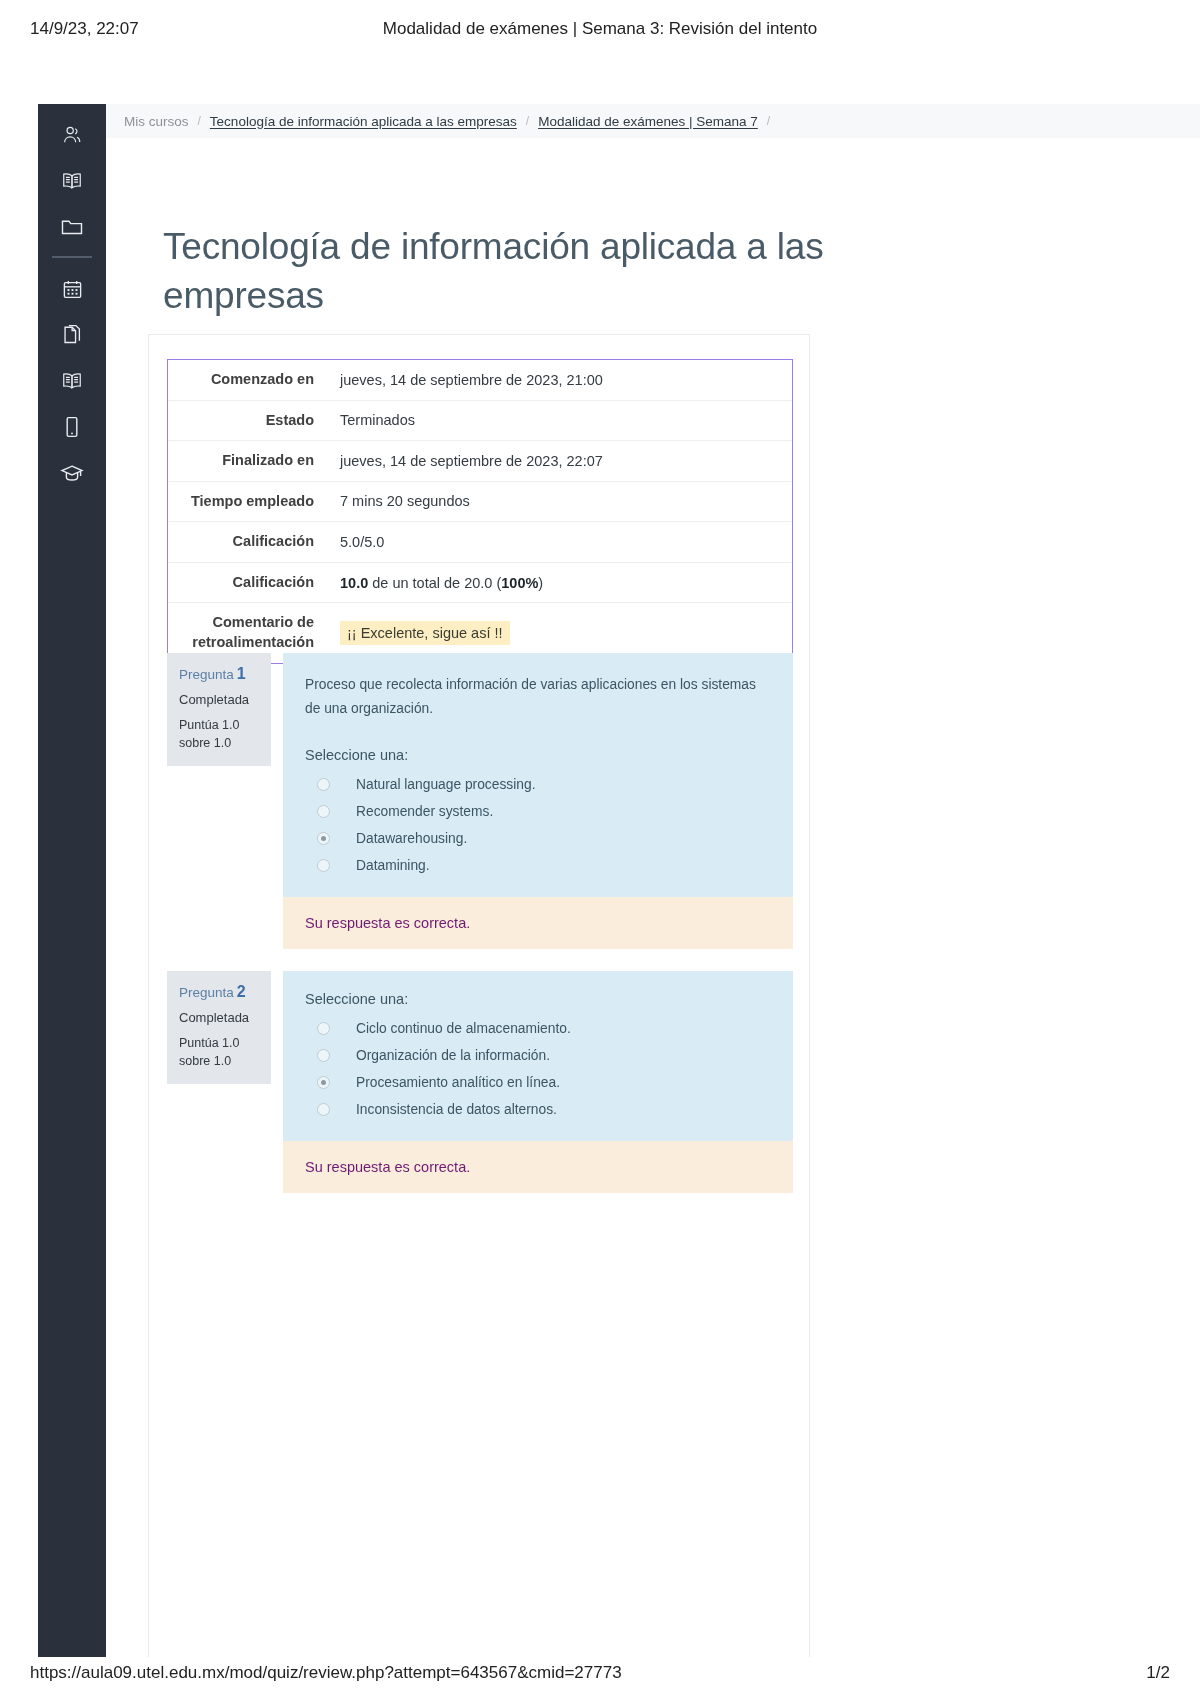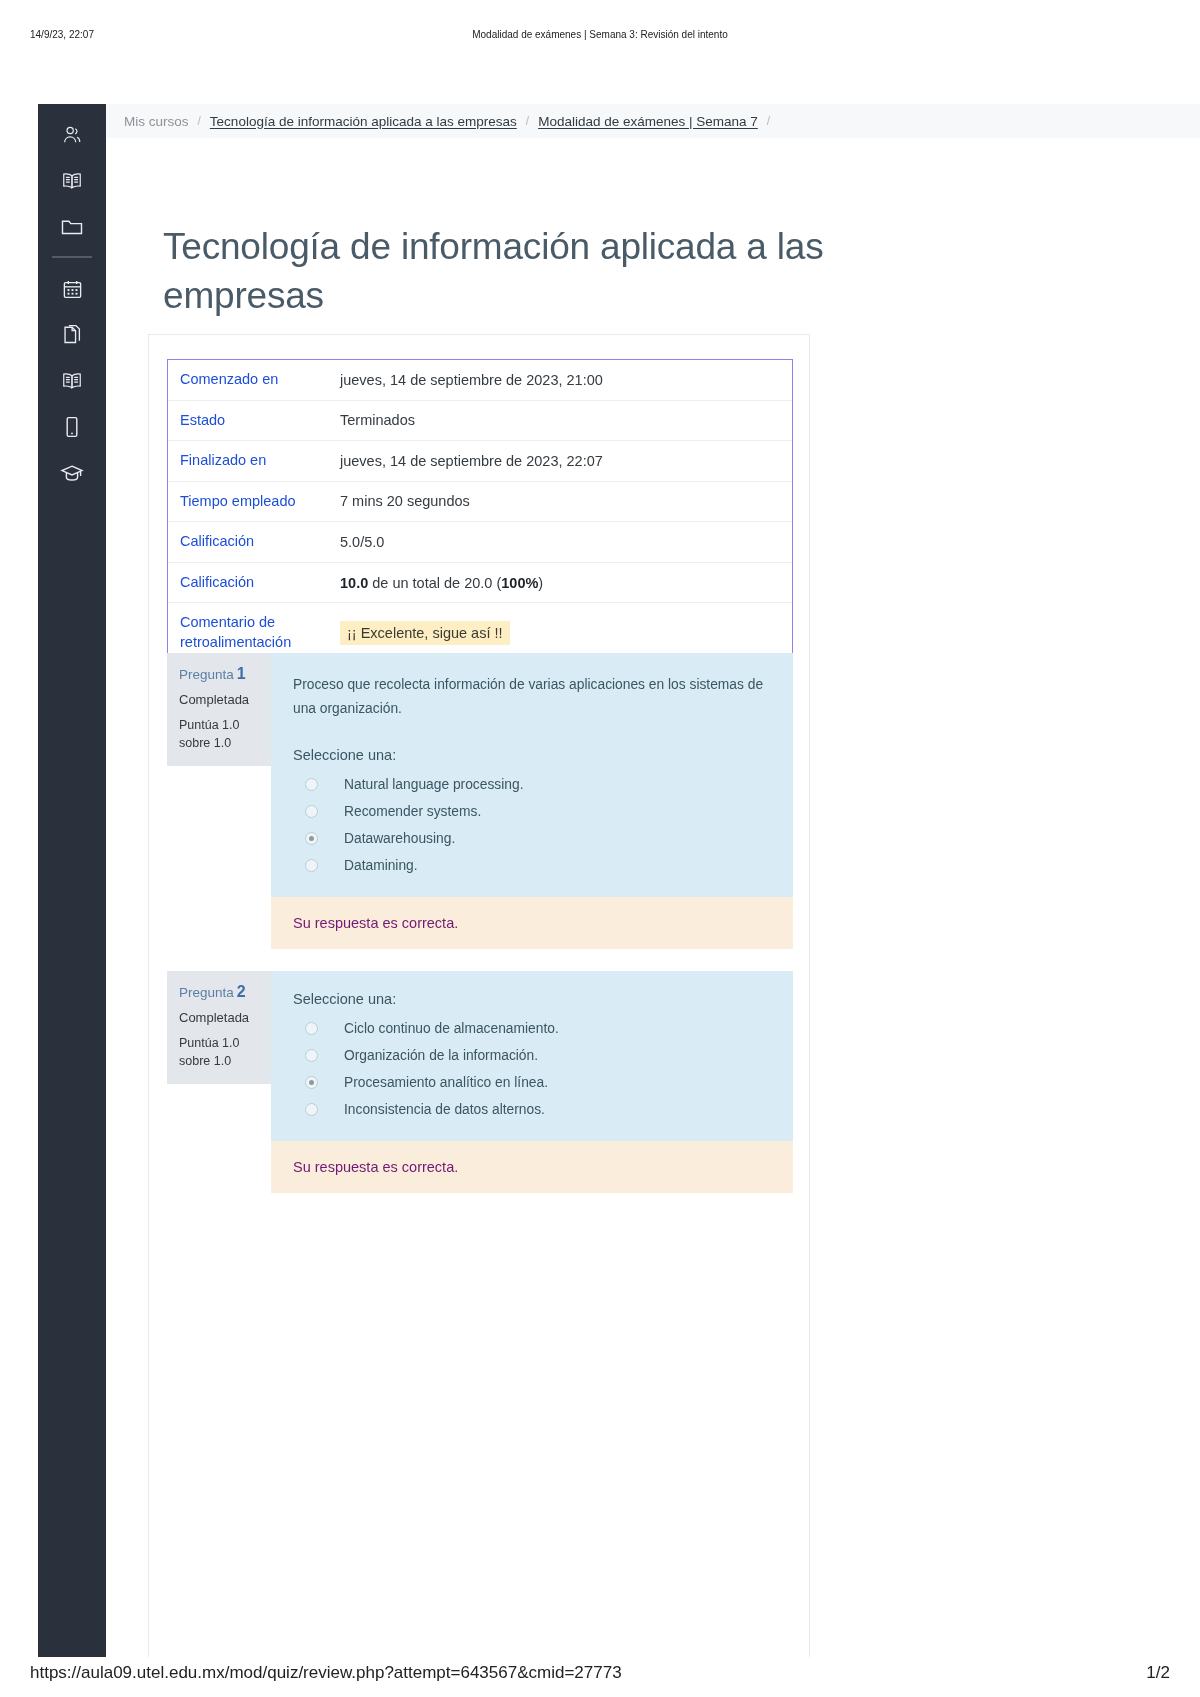--- a/index.html
+++ b/index.html
@@ -13,25 +13,25 @@
     height: 1697px;
     position: relative;
     font-family: "Liberation Sans", "DejaVu Sans", sans-serif;
     color: #2f3b45;
     overflow: hidden;
   }
 
   
   .print-header {
     position: absolute;
-    top: 10px; left: 0; right: 0;
+    top: 0; left: 0; right: 0;
     height: 52px;
     display: flex;
     align-items: center;
-    font-size: 10px;
+    font-size: 17px;
     color: #222;
   }
   .print-header .ph-left { position: absolute; left: 30px; top: 19px; }
   .print-header .ph-center {
     position: absolute; left: 0; right: 0; top: 19px;
     text-align: center;
   }
   .print-footer {
     position: absolute;
     left: 0; right: 0; bottom: 18px;
@@ -137,23 +137,23 @@
   .summary table { width: 100%; border-collapse: collapse; }
   .summary td {
     padding: 10px 12px;
     font-size: 14.5px;
     border-bottom: 1px solid #edeef0;
     vertical-align: middle;
   }
   .summary tr:last-child td { border-bottom: none; }
   .summary td.k {
     width: 160px;
-    text-align: left;
-    font-weight: 400;
-    color: #1d4ed8;
+    text-align: right;
+    font-weight: 700;
+    color: #404040;
     padding-right: 14px;
     line-height: 1.35;
   }
   .summary td.v {
     color: #343b41;
     font-weight: 400;
   }
   .summary td.v b { font-weight: 700; color: #1d2429; }
   .fb-highlight {
     background: #fdefc3;
@@ -162,21 +162,21 @@
     color: #3b3b33;
     font-size: 14.5px;
   }
 
   
   .question {
     position: absolute;
     left: 18px;
     width: 626px;
     display: flex;
-    gap: 0;
+    gap: 12px;
   }
   .q-info {
     width: 104px;
     background: #e3e7ec;
     padding: 12px 12px 14px 12px;
     font-size: 13px;
     color: #333a40;
     align-self: flex-start;
   }
   .q-info .q-head {

